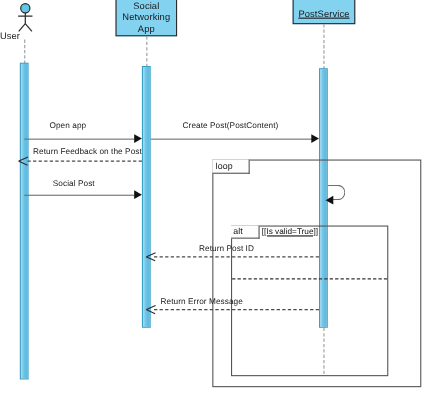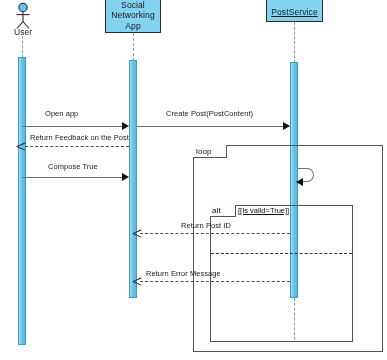--- a/index.html
+++ b/index.html
@@ -20,21 +20,21 @@
     text-align:center;
     font-size:8.5px;
     line-height:10.5px;
     color:#1a1a1a;
     letter-spacing:.1px;
   }
   
   .actor-wrap{position:absolute;}
   .actor-label{
     position:absolute;
-    font-size:8.5px;color:#1a1a1a;text-align:center;
+    font-size:8.5px;color:#1a1a1a;text-align:left;
     white-space:nowrap;
   }
   
   .stem{
     position:absolute;width:0;
     border-left:1.6px dashed #9a9a9a;
   }
   
   .activation{
     position:absolute;
@@ -167,21 +167,21 @@
   <div class="arrow-solid-right" style="left:122px;top:122px;"></div>
 
   <div class="msg-label" style="left:166px;top:109px;">Create Post(PostContent)</div>
   <div class="msg-line" style="left:137px;top:126px;width:150px;"></div>
   <div class="arrow-solid-right" style="left:283px;top:122px;"></div>
 
   <div class="msg-label" style="left:30px;top:133px;">Return Feedback on the Post</div>
   <div class="msg-line dashed" style="left:25px;top:146px;width:104px;"></div>
   <div class="arrow-open-left" style="left:17px;top:142px;"></div>
 
-  <div class="msg-label" style="left:48px;top:162px;">Compose True</div>
+  <div class="msg-label" style="left:48px;top:162px;">Social Post</div>
   <div class="msg-line" style="left:22px;top:177px;width:103px;"></div>
   <div class="arrow-solid-right" style="left:122px;top:173px;"></div>
 
   <div class="selfmsg" style="left:298px;top:168px;width:16px;height:14px;"></div>
   <div class="arrow-solid-left" style="left:296px;top:178px;"></div>
 
   <div class="msg-label" style="left:181px;top:221px;">Return Post ID</div>
   <div class="msg-line dashed" style="left:140px;top:233px;width:150px;"></div>
   <div class="arrow-open-left" style="left:133px;top:229px;"></div>
 

